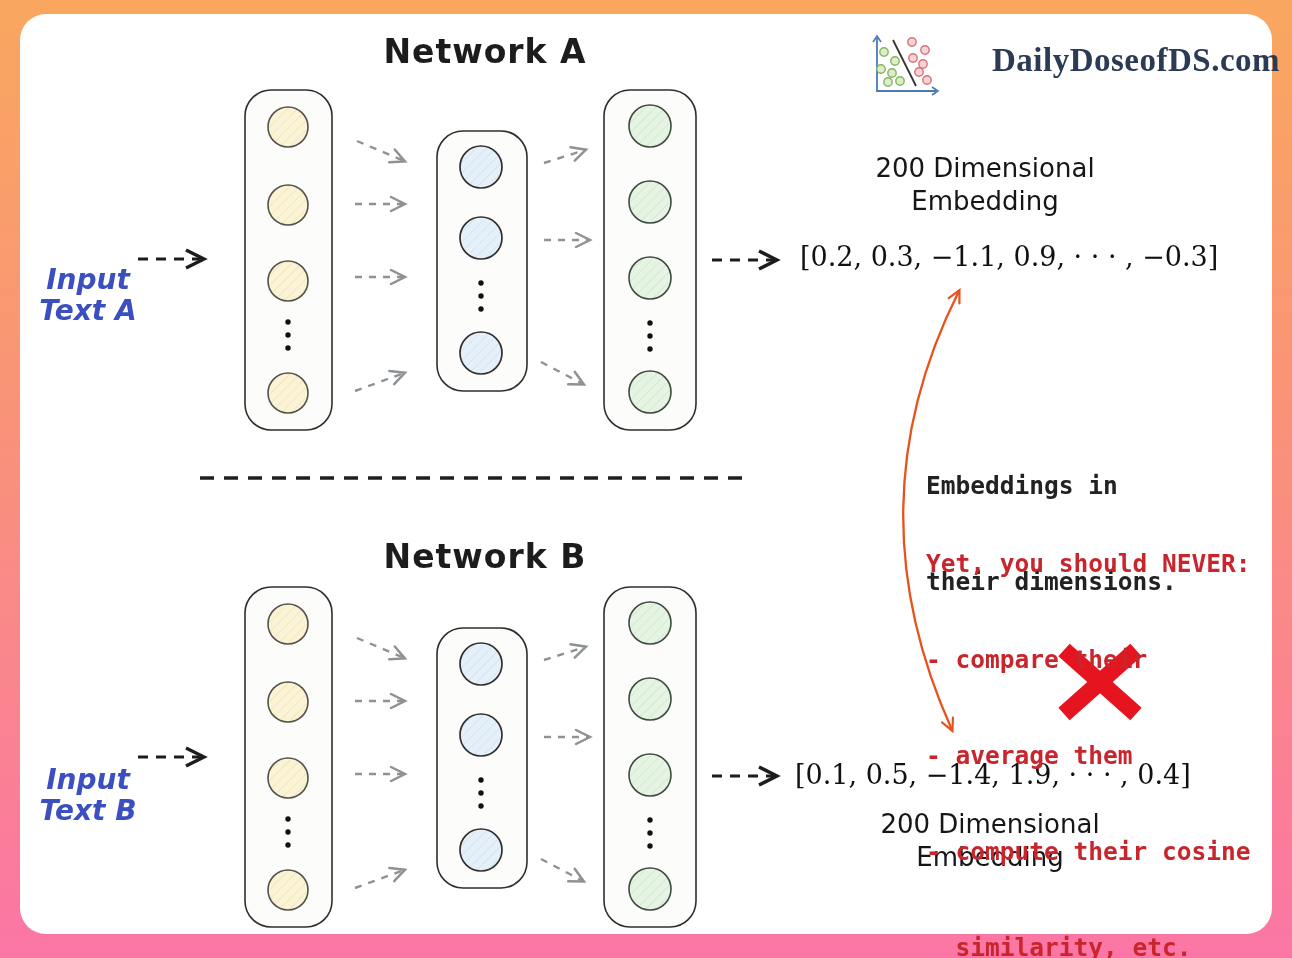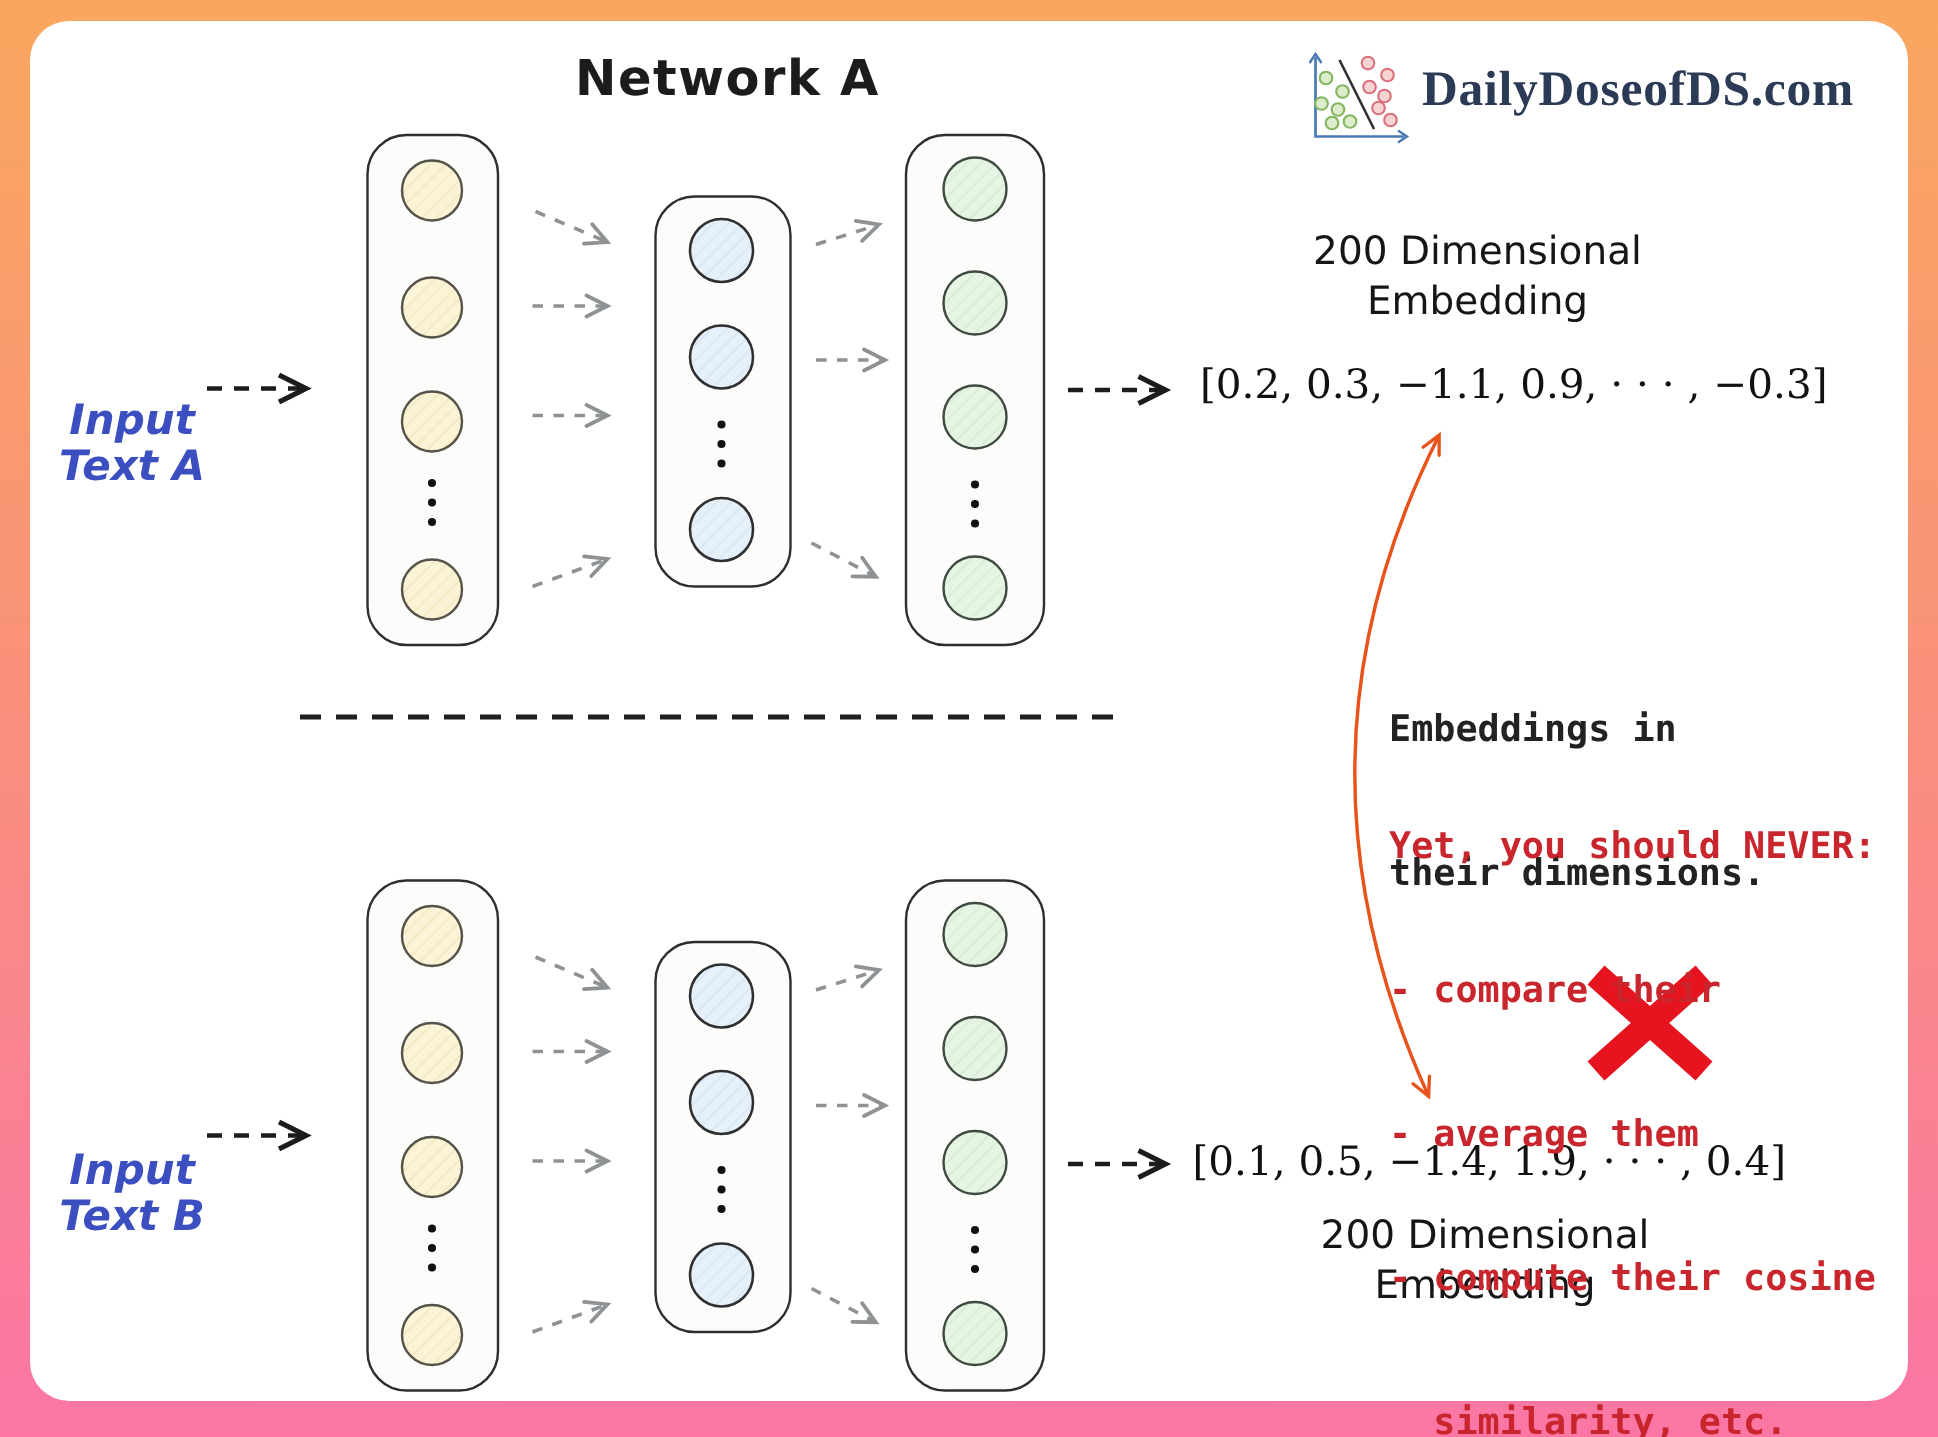--- a/index.html
+++ b/index.html
@@ -177,23 +177,24 @@
         <circle cx="912" cy="42" r="4.2"></circle>
           <circle cx="925" cy="50" r="4.2"></circle>
           <circle cx="913" cy="58" r="4.2"></circle>
         <circle cx="923" cy="64" r="4.2"></circle>
           <circle cx="919" cy="72" r="4.2"></circle>
           <circle cx="927" cy="80" r="4.2"></circle>
       </g>
     </g>
   </svg>
 
-  <div class="txt brand-text" style="left:948px;top:42px;">DailyDoseofDS.com</div>
+  <div class="txt brand-text" style="left:992px;top:42px;">DailyDoseofDS.com</div>
 
   <div class="txt net-title" style="left:340px;top:32px;">Network A</div>
+  <div class="txt net-title" style="left:340px;top:537px;">Network B</div>
 
   <div class="txt input-label" style="left:20px;top:224px;">
     <div>Input</div>
     <div>Text A</div>
   </div>
   <div class="txt input-label" style="left:20px;top:724px;">
     <div>Input</div>
     <div>Text B</div>
   </div>
 

